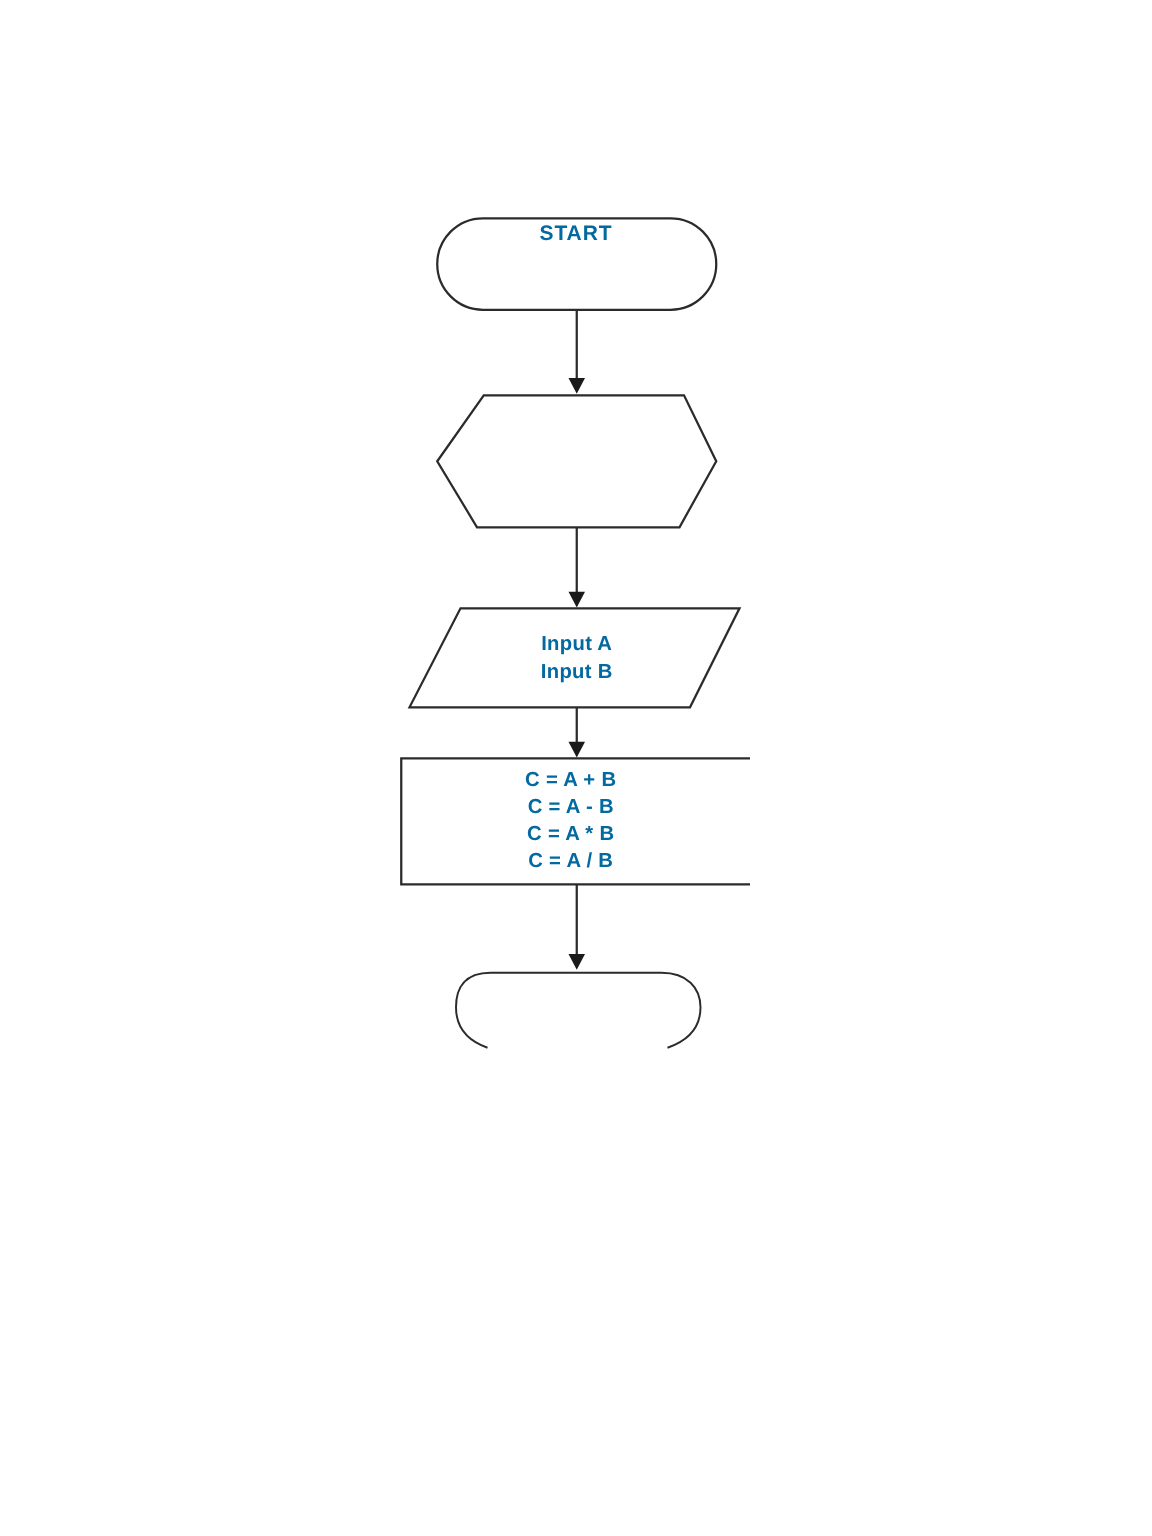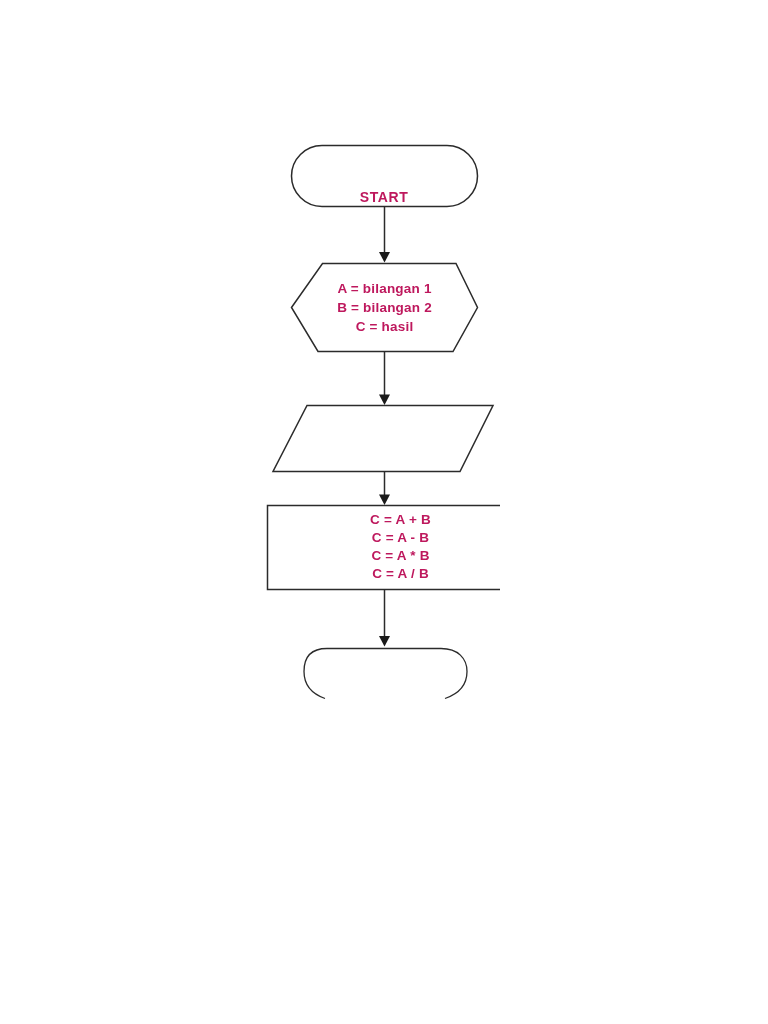--- a/index.html
+++ b/index.html
@@ -18,33 +18,33 @@
   .diagram-svg {
     position: absolute;
     left: 0;
     top: 0;
   }
   .node-label {
     position: absolute;
     display: flex;
     flex-direction: column;
     align-items: center;
-    justify-content: flex-end;
+    justify-content: flex-start;
     text-align: center;
     font-weight: bold;
-    color: #be185d;
+    color: #0369a1;
     font-size: 13.5px;
     letter-spacing: 0.2px;
     line-height: 19px;
     white-space: pre;
   }
   .label-start  { left: 291px; top: 146px; width: 186px; height: 61px; font-size: 14px; letter-spacing: 0.6px; }
   .label-prep   { left: 291px; top: 279px; width: 187px; height: 57px; }
   .label-io     { left: 291px; top: 419px; width: 187px; height: 38px; }
-  .label-proc   { left: 272px; top: 511px; width: 233px; height: 72px; line-height: 18px; padding-left: 12px; }
+  .label-proc   { left: 252px; top: 511px; width: 233px; height: 72px; line-height: 18px; padding-left: 12px; }
   .label-end    { left: 304px; top: 649px; width: 163px; height: 45px; font-size: 14px; letter-spacing: 0.6px; }
 </style>
 </head>
 <body>
 
 <div class="page">
 
   <svg class="diagram-svg" width="768" height="1024" viewBox="0 0 768 1024">
 
     <rect x="291.5" y="145.5" width="186" height="61" rx="30.5" ry="30.5" fill="#ffffff" stroke="#2b2b2b" stroke-width="1.5"></rect>
@@ -68,26 +68,25 @@
     <polygon points="379,636 390,636 384.5,646.5" fill="#1a1a1a"></polygon>
 
     <path d="M 325 698.5 C 311 693.5 304 684 304 671.5 C 304 658.5 310 648.5 327 648.5
              L 441 648.5 C 458 648.5 467 658.5 467 671.5 C 467 684 459.5 693.5 445 698.5" fill="none" stroke="#2b2b2b" stroke-width="1.3"></path>
   </svg>
 
   <div class="node-label label-start">
     <span>START</span>
   </div>
 
-  <div class="node-label label-prep">
-    <span>A = bilangan 1</span>
-    <span>B = bilangan 2</span>
-    <span>C = hasil</span>
+
+  <div class="node-label label-io">
+    <span>Input A</span>
+    <span>Input B</span>
   </div>
-
 
   <div class="node-label label-proc">
     <span>C = A + B</span>
     <span>C = A - B</span>
     <span>C = A * B</span>
     <span>C = A / B</span>
   </div>
 
 
 </div>

